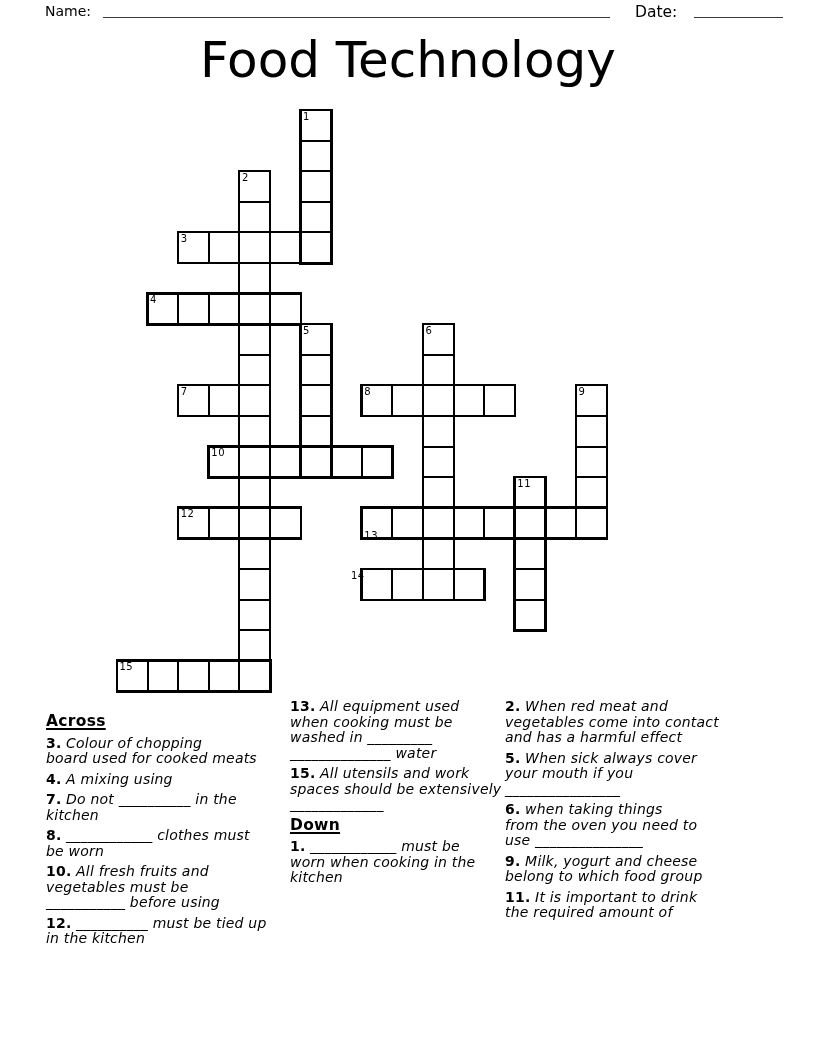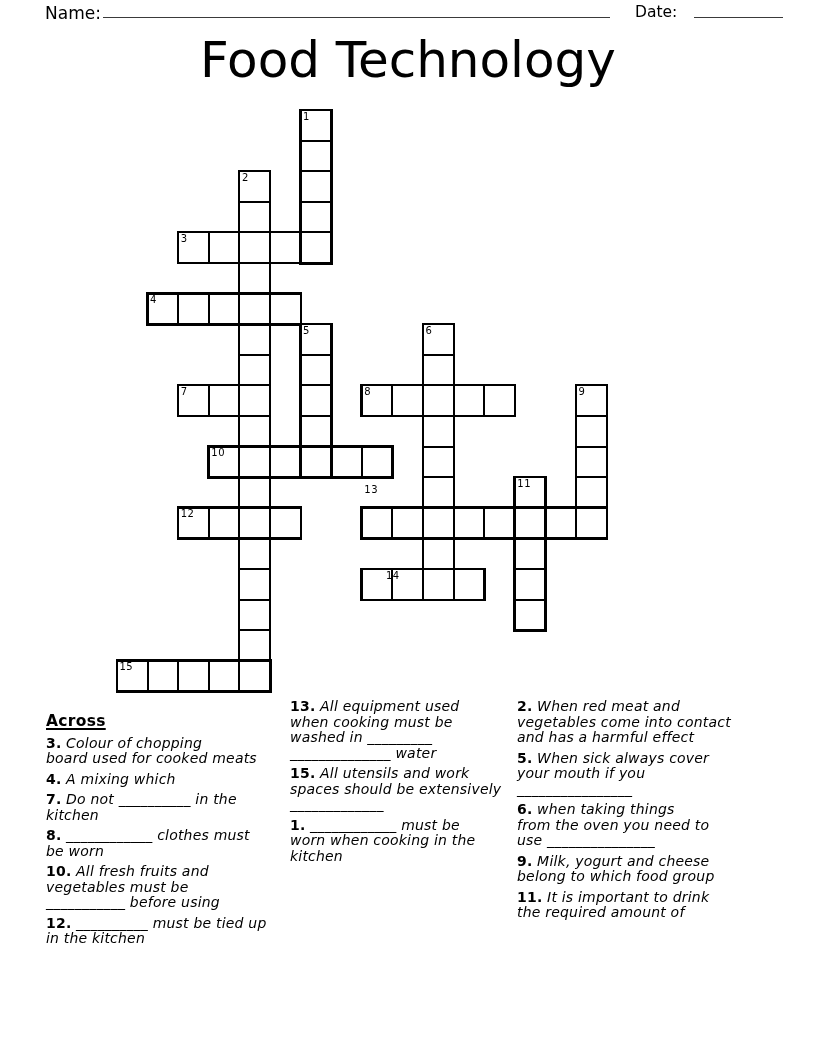--- a/index.html
+++ b/index.html
@@ -7,21 +7,21 @@
     width: 816px; height: 1056px;
     background: #ffffff;
     color: #000000;
     font-family: "DejaVu Sans", "Liberation Sans", sans-serif;
     position: relative;
     overflow: hidden;
   }
   .abs { position: absolute; }
 
   
-  #name-label { left: 45px; top: 3px; font-size: 17px; }
+  #name-label { left: 45px; top: 3px; font-size: 14px; }
   #name-line  { left: 103px; top: 17px; width: 507px; height: 0; border-bottom: 1.6px solid #3a3a3a; }
   #date-label { left: 635px; top: 3px; font-size: 15.5px; }
   #date-line  { left: 694px; top: 17px; width: 89px; height: 0; border-bottom: 1.6px solid #3a3a3a; }
 
   
   #page-title {
     left: 0; right: 0; top: 33px;
     text-align: center;
     font-size: 50px; font-weight: 400; line-height: 1.1;
   }
@@ -39,21 +39,21 @@
   }
   .cellnum {
     position: absolute;
     font-size: 10px; line-height: 10px; letter-spacing: 0.5px;
   }
 
   
   .clue-col { position: absolute; top: 698px; font-size: 14px; line-height: 15.5px; letter-spacing: 0.2px; }
   #clue-col-1 { left: 46px;  width: 243px; margin-top: 16px; }
   #clue-col-2 { left: 290px; top: 699px; width: 240px; }
-  #clue-col-3 { left: 517px; top: 699px; width: 252px; }
+  #clue-col-3 { left: 505px; top: 699px; width: 252px; }
   .clue { margin-bottom: 5px; }
   .clue-heading {
     font-size: 15.5px; font-weight: bold;
     text-decoration: underline;
     text-decoration-thickness: 1.8px;
     text-underline-offset: 2px;
     margin-bottom: 6px; letter-spacing: 0.3px;
   }
   .cnum { font-weight: bold; }
   .ctext { white-space: pre-line; font-style: italic; }
@@ -165,50 +165,51 @@
     <div class="cellnum" style="left: 364.3px; top: 386.9px;">8</div>
     <div class="word-outline" style="left: 574.5px; top: 383.9px; width: 33.6px; height: 156px;"></div>
     <div class="cellnum" style="left: 578.5px; top: 386.9px;">9</div>
     <div class="word-outline" style="left: 207.3px; top: 445.1px; width: 186.6px; height: 33.6px;"></div>
     <div class="cellnum" style="left: 211.3px; top: 448.1px;">10</div>
     <div class="word-outline" style="left: 513.3px; top: 475.7px; width: 33.6px; height: 156px;"></div>
     <div class="cellnum" style="left: 517.3px; top: 478.7px;">11</div>
     <div class="word-outline" style="left: 176.7px; top: 506.3px; width: 125.4px; height: 33.6px;"></div>
     <div class="cellnum" style="left: 180.7px; top: 509.3px;">12</div>
     <div class="word-outline" style="left: 360.3px; top: 506.3px; width: 247.8px; height: 33.6px;"></div>
-    <div class="cellnum" style="left: 364.3px; top: 485px;">13</div>
+    <div class="cellnum" style="left: 364.3px; top: 531px;">13</div>
     <div class="word-outline" style="left: 360.3px; top: 567.5px; width: 125.4px; height: 33.6px;"></div>
-    <div class="cellnum" style="left: 386px; top: 570.5px;">14</div>
+    <div class="cellnum" style="left: 351px; top: 570.5px;">14</div>
     <div class="word-outline" style="left: 115.5px; top: 659.3px; width: 156px; height: 33.6px;"></div>
     <div class="cellnum" style="left: 119.5px; top: 662.3px;">15</div>
   </div>
 
 <div class="clue-col" id="clue-col-1">
     <div class="clue-heading">Across</div>
     <div class="clue"><b class="cnum">3.</b><span class="ctext"> Colour of chopping
 board used for cooked meats</span></div>
-    <div class="clue"><b class="cnum">4.</b><span class="ctext"> A mixing which</span></div>
+    <div class="clue"><b class="cnum">4.</b><span class="ctext"> A mixing using</span></div>
     <div class="clue"><b class="cnum">7.</b><span class="ctext"> Do not __________ in the
 kitchen</span></div>
     <div class="clue"><b class="cnum">8.</b><span class="ctext"> ____________ clothes must
 be worn</span></div>
     <div class="clue"><b class="cnum">10.</b><span class="ctext"> All fresh fruits and
 vegetables must be
 ___________ before using</span></div>
     <div class="clue"><b class="cnum">12.</b><span class="ctext"> __________ must be tied up
 in the kitchen</span></div>
   </div>
 <div class="clue-col" id="clue-col-2">
     <div class="clue"><b class="cnum">13.</b><span class="ctext"> All equipment used
 when cooking must be
 washed in _________
 ______________ water</span></div>
     <div class="clue"><b class="cnum">15.</b><span class="ctext"> All utensils and work
 spaces should be extensively
 _____________</span></div>
+    <div class="clue-heading">Down</div>
     <div class="clue"><b class="cnum">1.</b><span class="ctext"> ____________ must be
 worn when cooking in the
 kitchen</span></div>
   </div>
 <div class="clue-col" id="clue-col-3">
     <div class="clue"><b class="cnum">2.</b><span class="ctext"> When red meat and
 vegetables come into contact
 and has a harmful effect</span></div>
     <div class="clue"><b class="cnum">5.</b><span class="ctext"> When sick always cover
 your mouth if you

